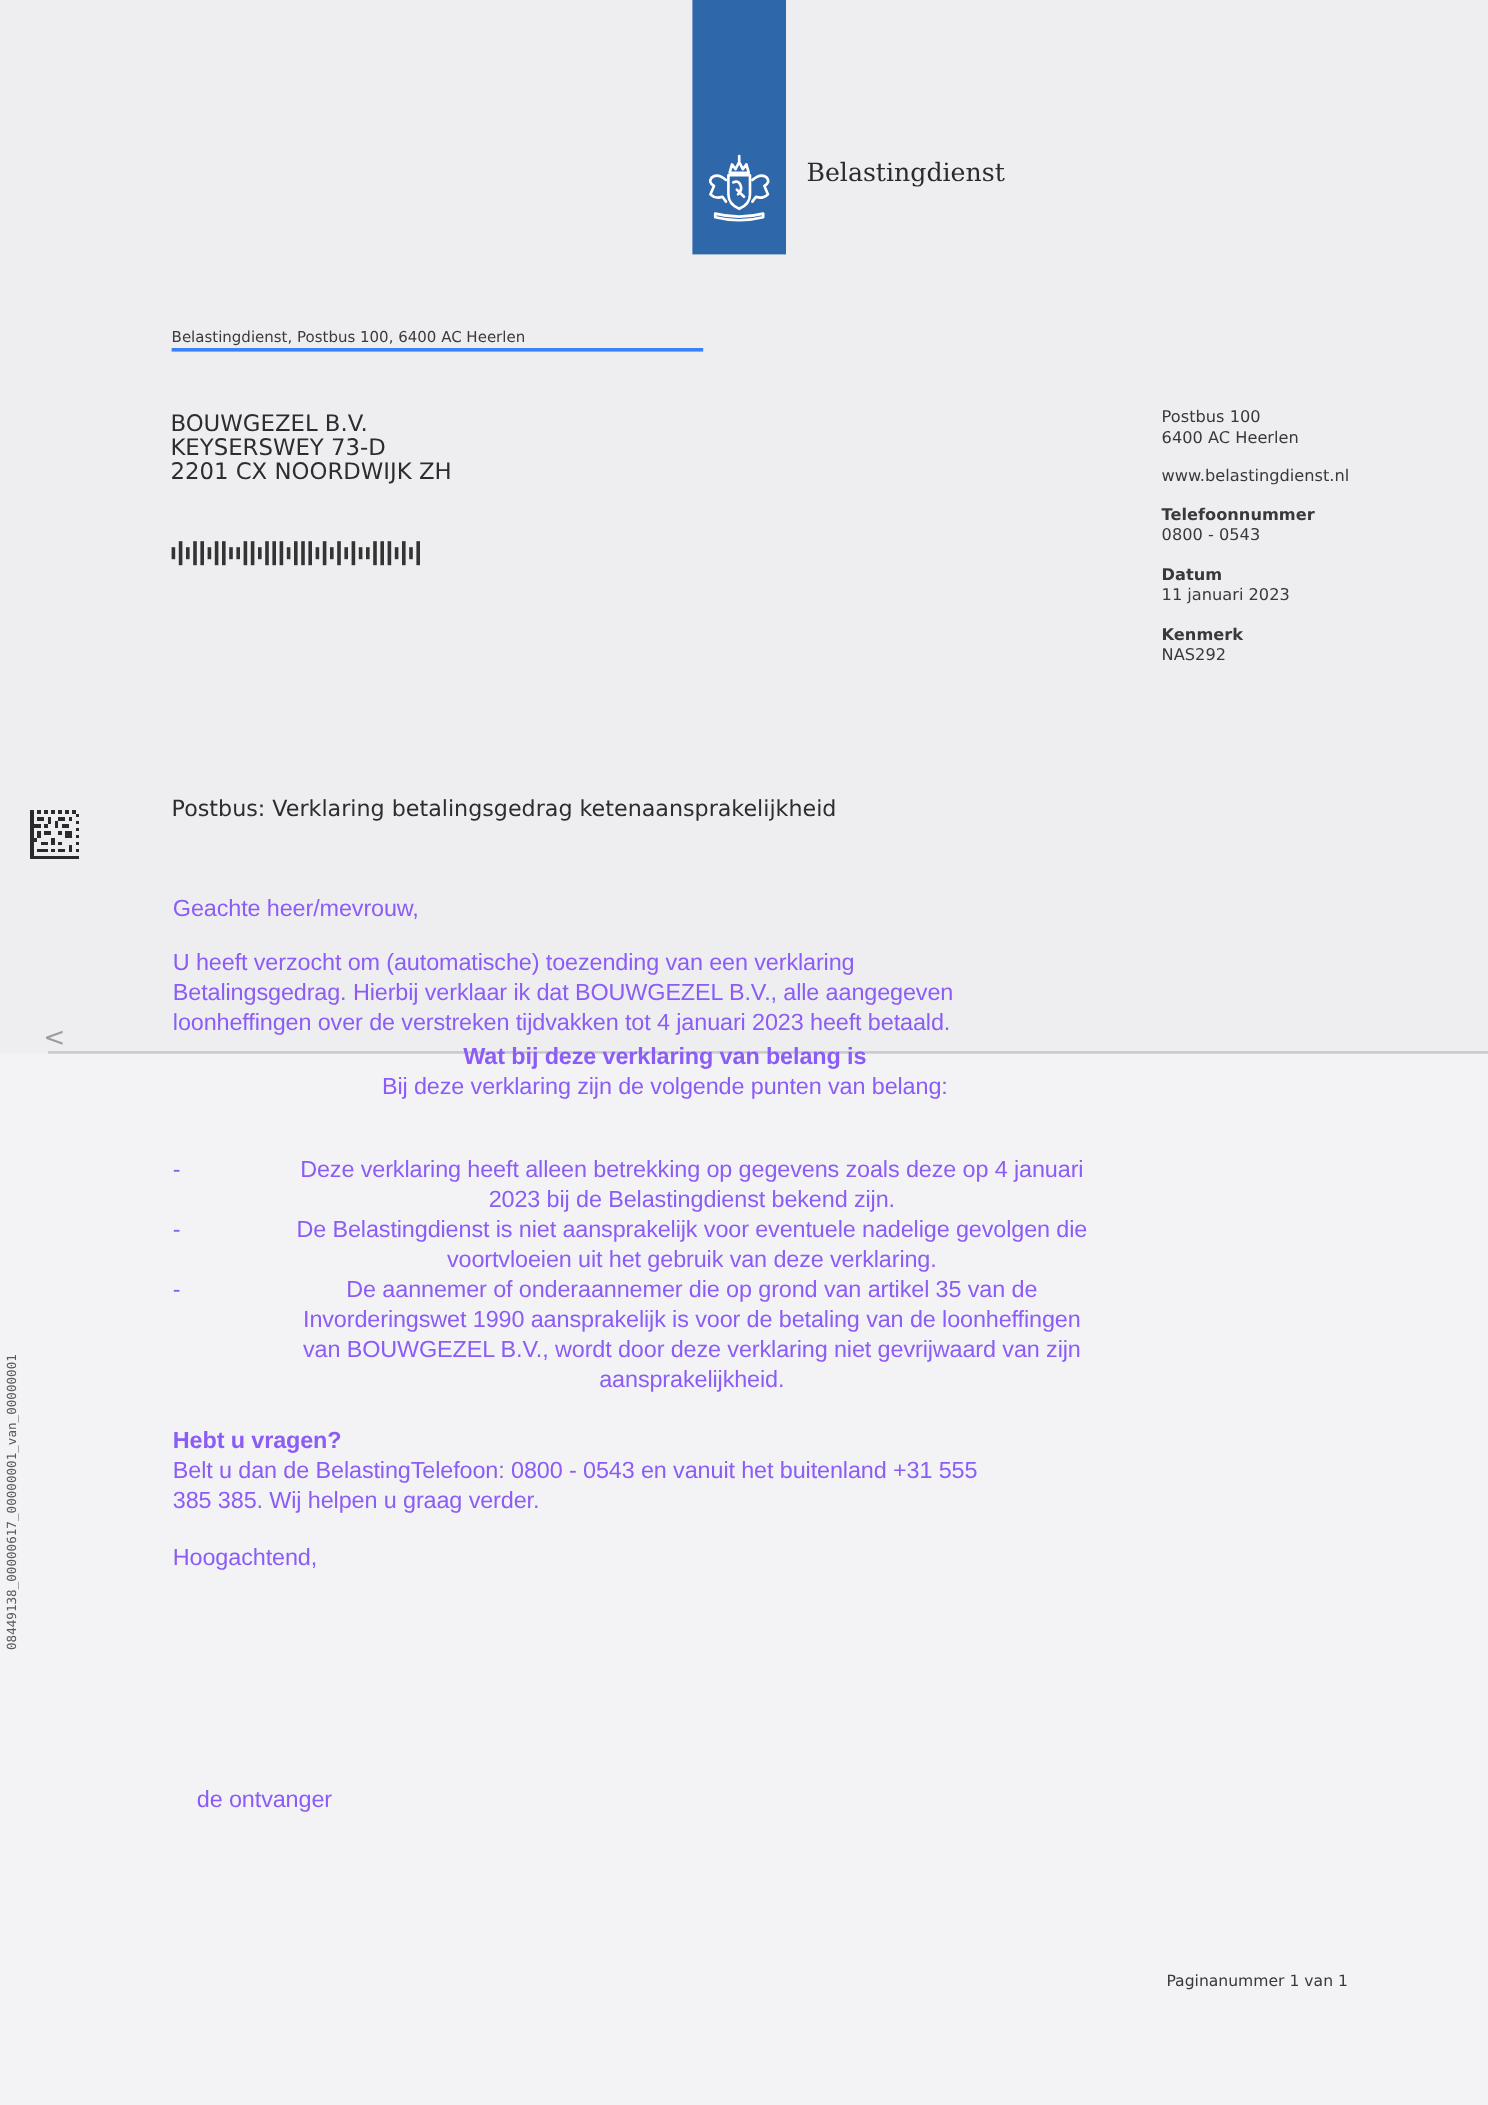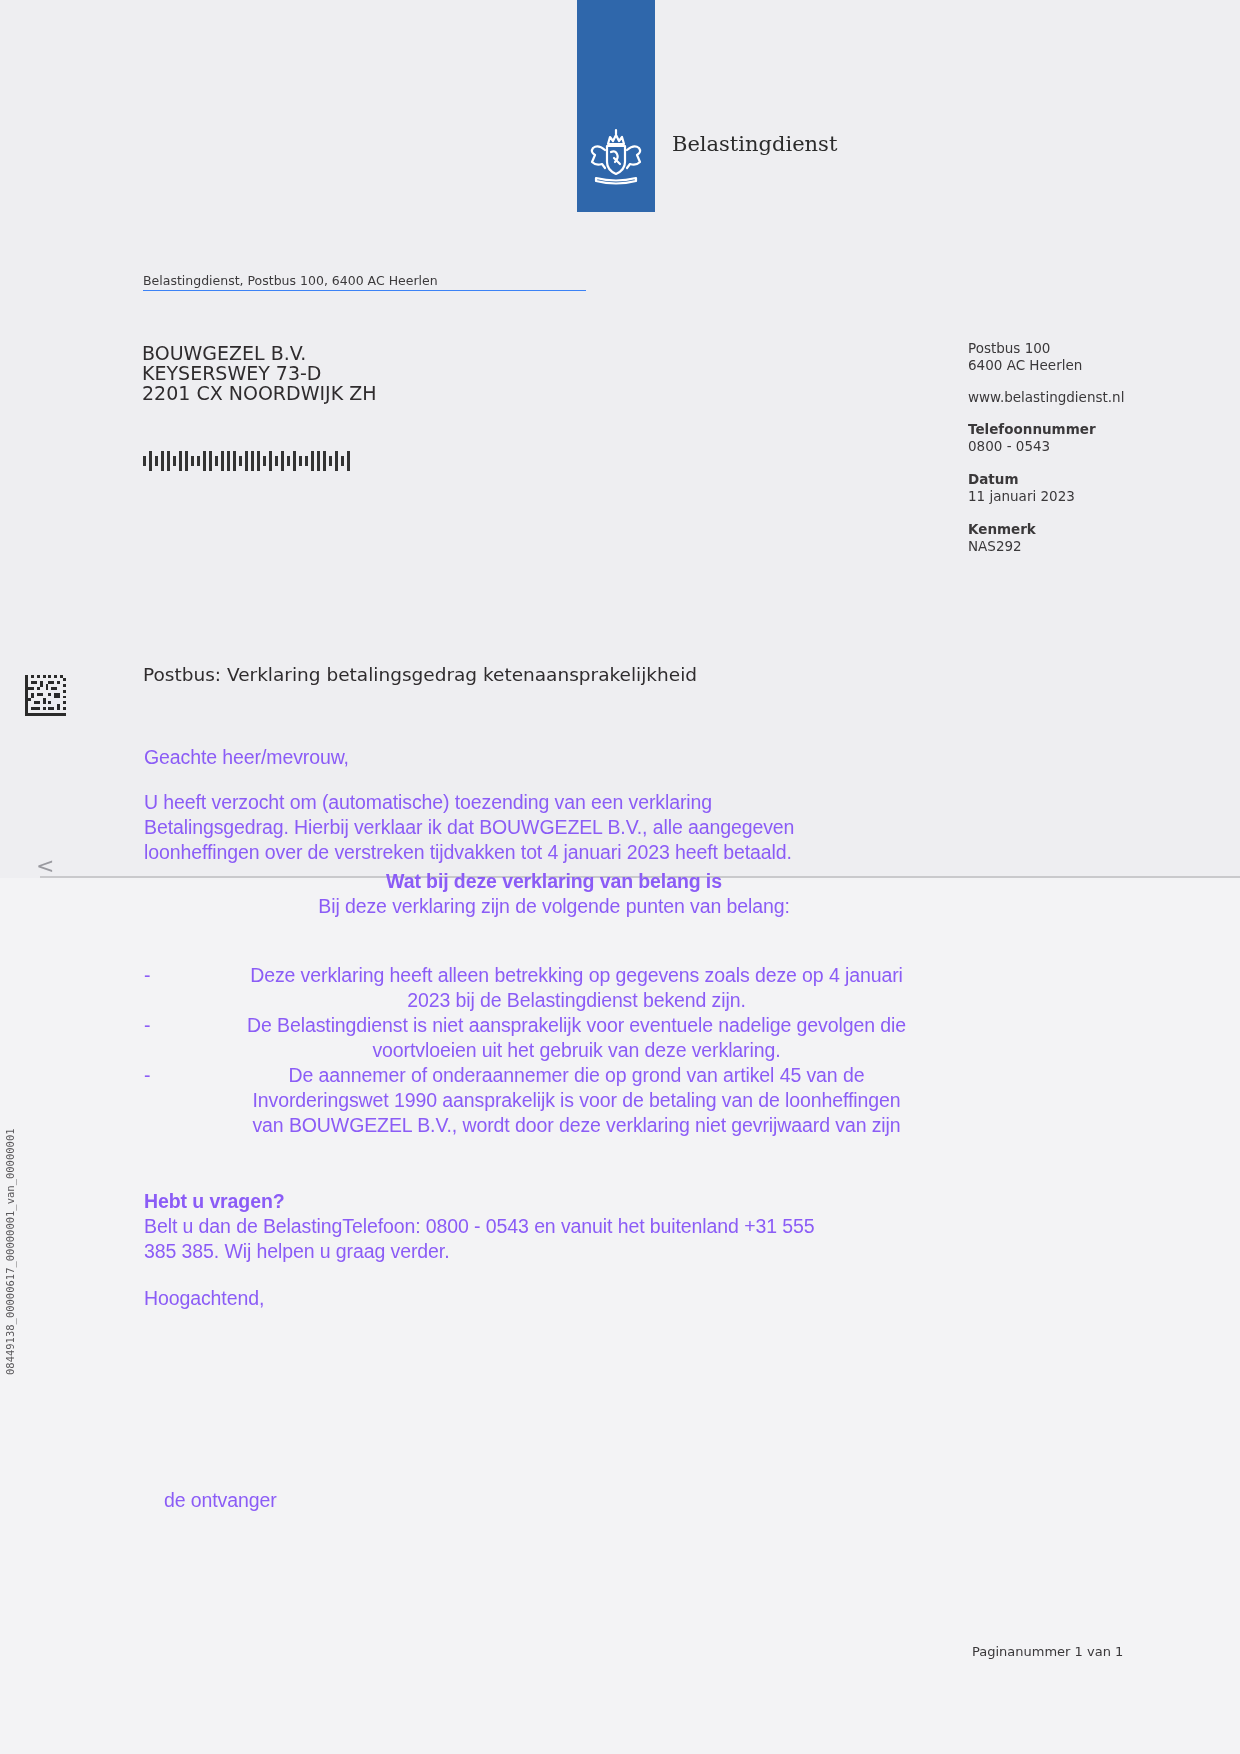--- a/index.html
+++ b/index.html
@@ -32,21 +32,21 @@
     .crest {
       position: absolute; left: 584px; top: 128px; width: 64px; height: 64px;
     }
     .brand-name {
       position: absolute; left: 672px; top: 132px;
       font-family: "DejaVu Serif", serif; font-size: 21px; color: #2b2b2b;
     }
     .return-address {
       position: absolute; left: 143px; top: 273px; width: 443px;
       font-size: 12.5px; color: #3c3a3c;
-      border-bottom: 1px solid #3b82f6; padding-bottom: 2px;
+      border-bottom: 3px solid #3b82f6; padding-bottom: 2px;
     }
     .recipient {
       position: absolute; left: 142px; top: 343px;
       font-size: 19px; line-height: 20px; color: #2f2c2e;
     }
     .recipient div { white-space: nowrap; }
     .postal-barcode {
       position: absolute; left: 143px; top: 449px; height: 24px;
       display: flex; align-items: center; gap: 3px;
     }
@@ -242,23 +242,24 @@
   <div class="bullet-row">
     <div class="bullet-dash">-</div>
     <div class="bullet-text">
       <div>De Belastingdienst is niet aansprakelijk voor eventuele nadelige gevolgen die</div>
       <div>voortvloeien uit het gebruik van deze verklaring.</div>
     </div>
   </div>
   <div class="bullet-row">
     <div class="bullet-dash">-</div>
     <div class="bullet-text">
-      <div>De aannemer of onderaannemer die op grond van artikel 45 van de</div>
+      <div>De aannemer of onderaannemer die op grond van artikel 35 van de</div>
       <div>Invorderingswet 1990 aansprakelijk is voor de betaling van de loonheffingen</div>
       <div>van BOUWGEZEL B.V., wordt door deze verklaring niet gevrijwaard van zijn</div>
+      <div>aansprakelijkheid.</div>
     </div>
   </div>
 </div>
 
 <div class="body-text section2">
   <div class="section-head">Hebt u vragen?</div>
   <div>Belt u dan de BelastingTelefoon: 0800 - 0543 en vanuit het buitenland +31 555</div>
   <div>385 385. Wij helpen u graag verder.</div>
 </div>
 

